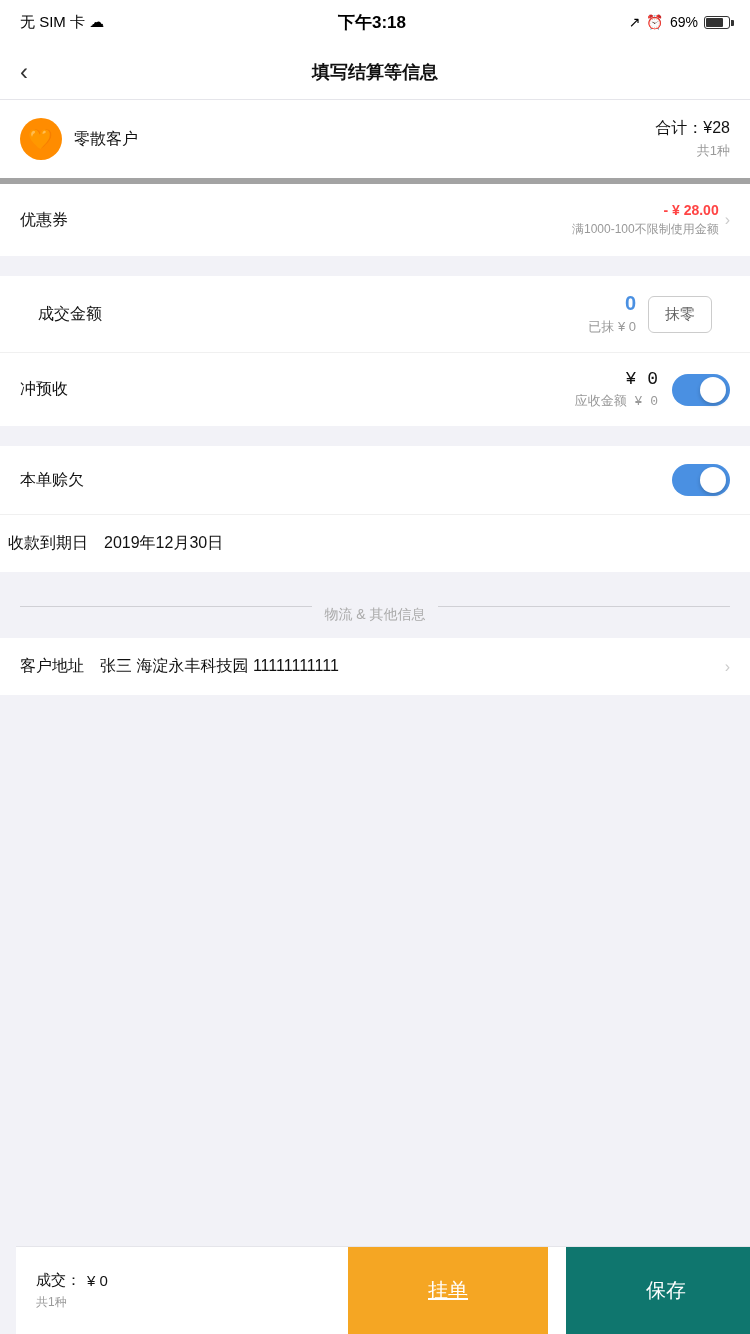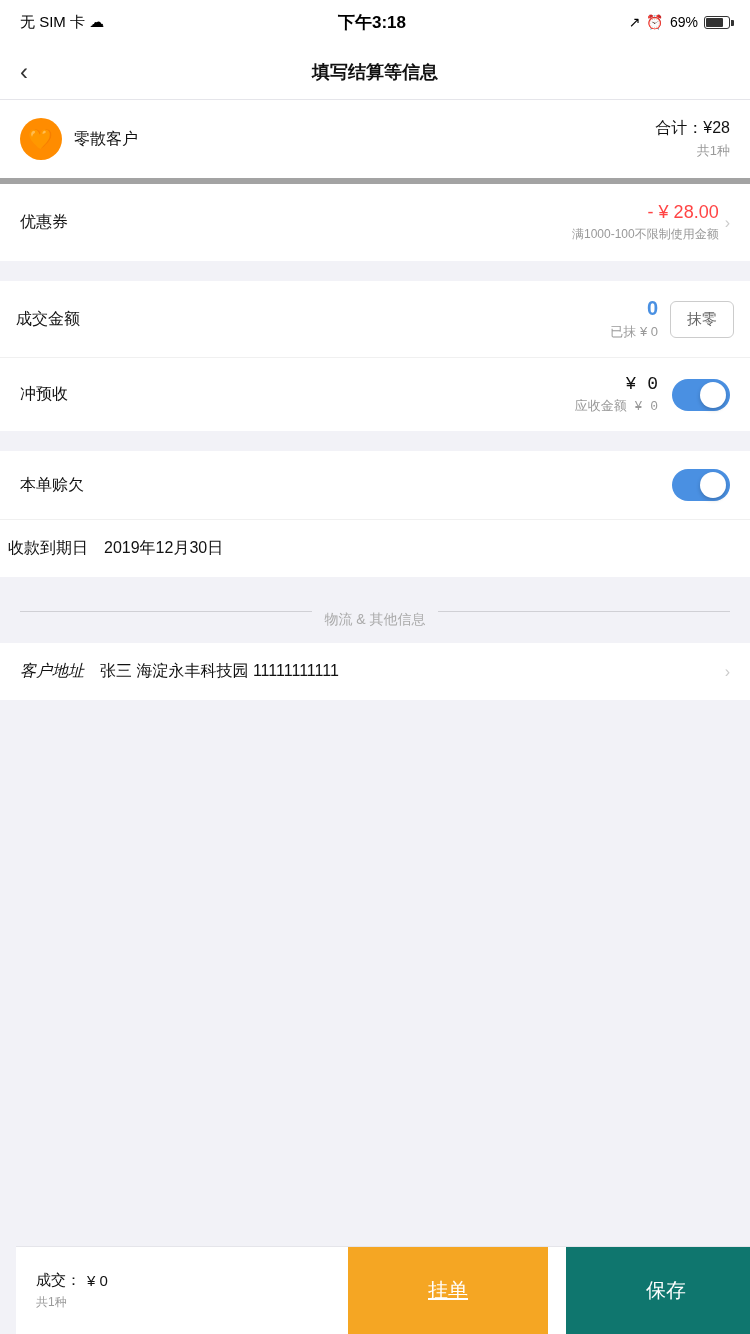--- a/index.html
+++ b/index.html
@@ -116,28 +116,28 @@
     .coupon-row {
       background: #fff;
       padding: 18px 20px;
       display: flex;
       align-items: center;
       justify-content: space-between;
       border-top: 6px solid #a3a3a3;
     }
     .row-label { font-size: 16px; color: #111; }
     .coupon-right { text-align: right; display: flex; align-items: center; gap: 6px; }
-    .coupon-amount { font-size: 18px; color: #ff4444; font-weight: 400; }
+    .coupon-amount { font-size: 14px; color: #ff4444; font-weight: 700; }
     .coupon-desc { font-size: 12px; color: #999; margin-top: 3px; }
     .chevron-icon { color: #ccc; font-size: 16px; }
 
     
     .deal-row {
       background: #fff;
-      padding: 16px 16px;
+      padding: 16px 38px;
       display: flex;
       align-items: center;
       justify-content: space-between;
       border-bottom: 1px solid #f0f0f0;
     }
     .deal-right { display: flex; align-items: center; gap: 12px; }
     .deal-value-wrap { text-align: right; }
     .deal-value { font-size: 20px; color: #4a90e2; font-weight: 600; }
     .deal-sub { font-size: 13px; color: #999; margin-top: 3px; }
     .round-zero-btn {
@@ -220,21 +220,21 @@
 
     
     .address-row {
       background: #fff;
       padding: 18px 20px;
       display: flex;
       align-items: center;
       justify-content: space-between;
     }
     .address-left { display: flex; gap: 16px; align-items: flex-start; }
-    .address-key { font-size: 16px; color: #111; flex-shrink: 0; font-style: italic; }
+    .address-key { font-size: 16px; color: #111; flex-shrink: 0; }
     .address-val { font-size: 16px; color: #111; }
 
     
     .bottom-bar {
       position: fixed;
       bottom: 0; left: 16px;
       width: 750px;
       height: 88px;
       background: #fff;
       display: flex;

